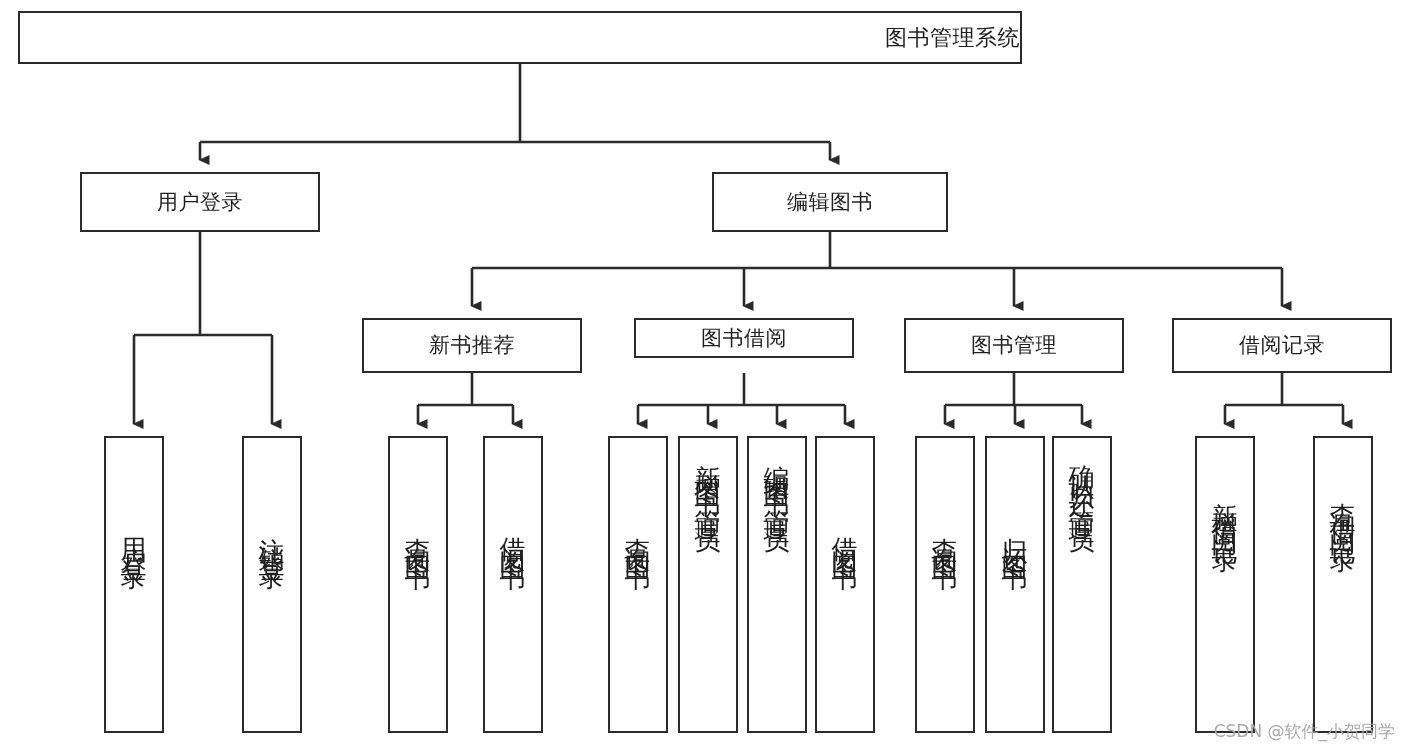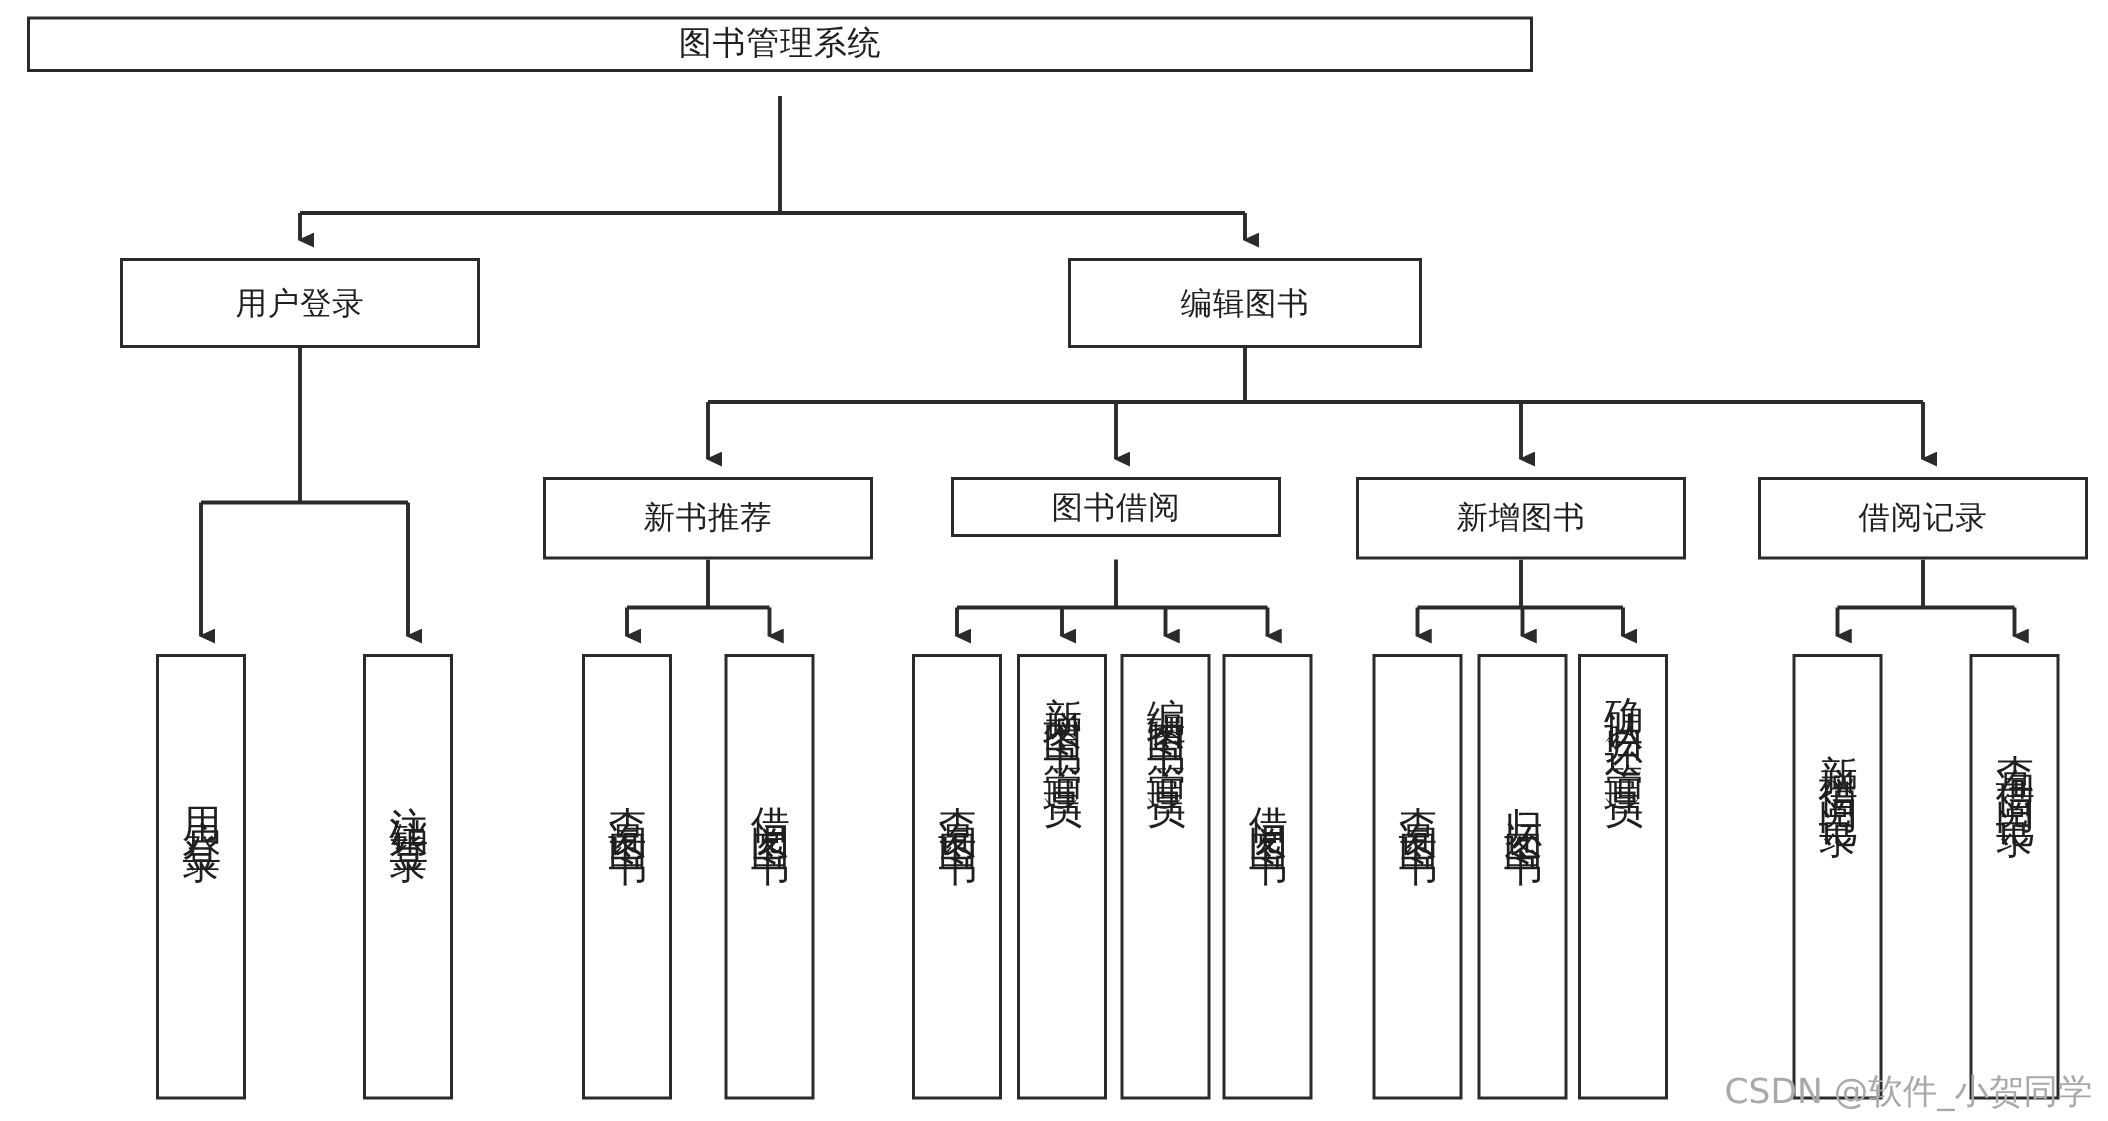--- a/index.html
+++ b/index.html
@@ -58,21 +58,21 @@
     font-size:26px;
     letter-spacing:9px;
     line-height:1;
     white-space:nowrap;
     height:auto;
   }
   .watermark{
     position:absolute;
     right:10px;
     bottom:4px;
-    font-size:23px;
+    font-size:17px;
     color:#a9a9a9;
     z-index:5;
     white-space:nowrap;
     font-family:"DejaVu Sans","Liberation Sans",sans-serif;
   }
 </style>
 </head>
 <body>
 
 <div id="canvas">
@@ -112,37 +112,37 @@
         <path d="M945,405 L945,424" marker-end="url(#arrow)"></path>
         <path d="M1015,405 L1015,424" marker-end="url(#arrow)"></path>
         <path d="M1082,405 L1082,424" marker-end="url(#arrow)"></path>
         <path d="M1282,373 L1282,405"></path>
         <path d="M1225,405 L1343,405"></path>
         <path d="M1225,405 L1225,424" marker-end="url(#arrow)"></path>
         <path d="M1343,405 L1343,424" marker-end="url(#arrow)"></path>
       </g>
   </svg>
   <div id="nodes">
-      <div class="node horiz root" style="left: 18px; top: 11px; width: 1004px; height: 37px;">
+      <div class="node horiz root" style="left: 18px; top: 11px; width: 1004px; height: 53px; justify-content: flex-end;">
         <span class="label">图书管理系统</span>
       </div>
       <div class="node horiz" style="left: 80px; top: 172px; width: 240px; height: 60px;">
         <span class="label">用户登录</span>
       </div>
       <div class="node horiz" style="left: 712px; top: 172px; width: 236px; height: 60px;">
         <span class="label">编辑图书</span>
       </div>
       <div class="node horiz" style="left: 362px; top: 318px; width: 220px; height: 55px;">
         <span class="label">新书推荐</span>
       </div>
       <div class="node horiz" style="left: 634px; top: 318px; width: 220px; height: 40px;">
         <span class="label">图书借阅</span>
       </div>
       <div class="node horiz" style="left: 904px; top: 318px; width: 220px; height: 55px;">
-        <span class="label">新增图书</span>
+        <span class="label">图书管理</span>
       </div>
       <div class="node horiz" style="left: 1172px; top: 318px; width: 220px; height: 55px;">
         <span class="label">借阅记录</span>
       </div>
       <div class="node leaf" style="left: 104px; top: 436px; width: 60px; height: 297px; padding-top: 79px;">
         <span class="label">用户登录</span>
       </div>
       <div class="node leaf" style="left: 242px; top: 436px; width: 60px; height: 297px; padding-top: 79px;">
         <span class="label">注销登录</span>
       </div>

